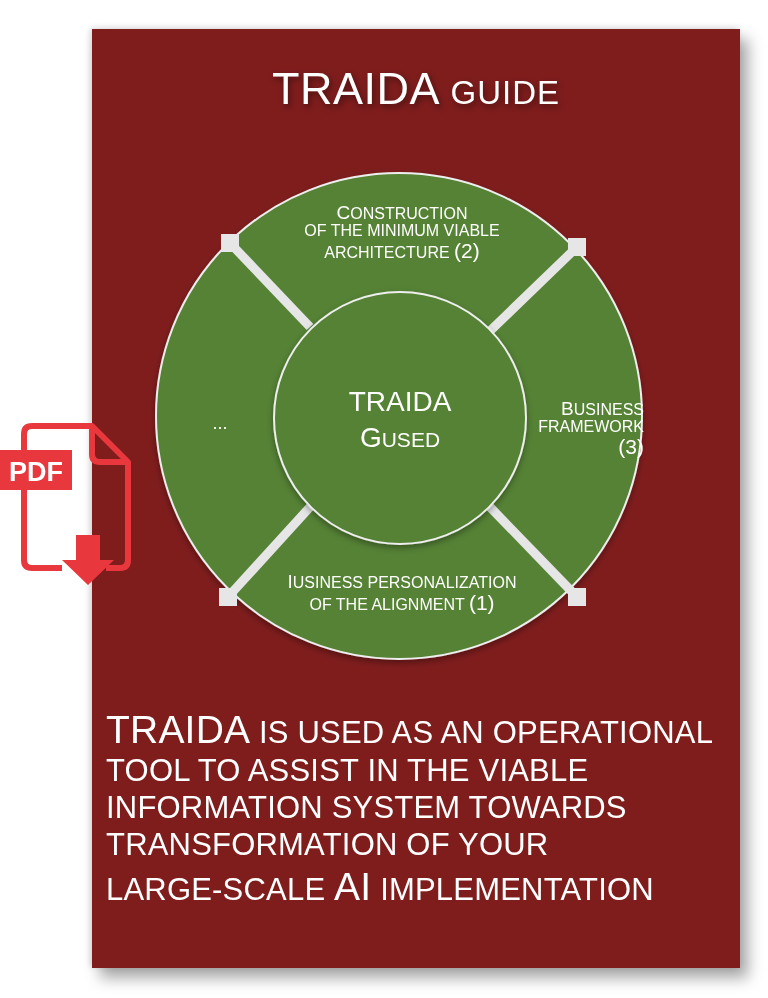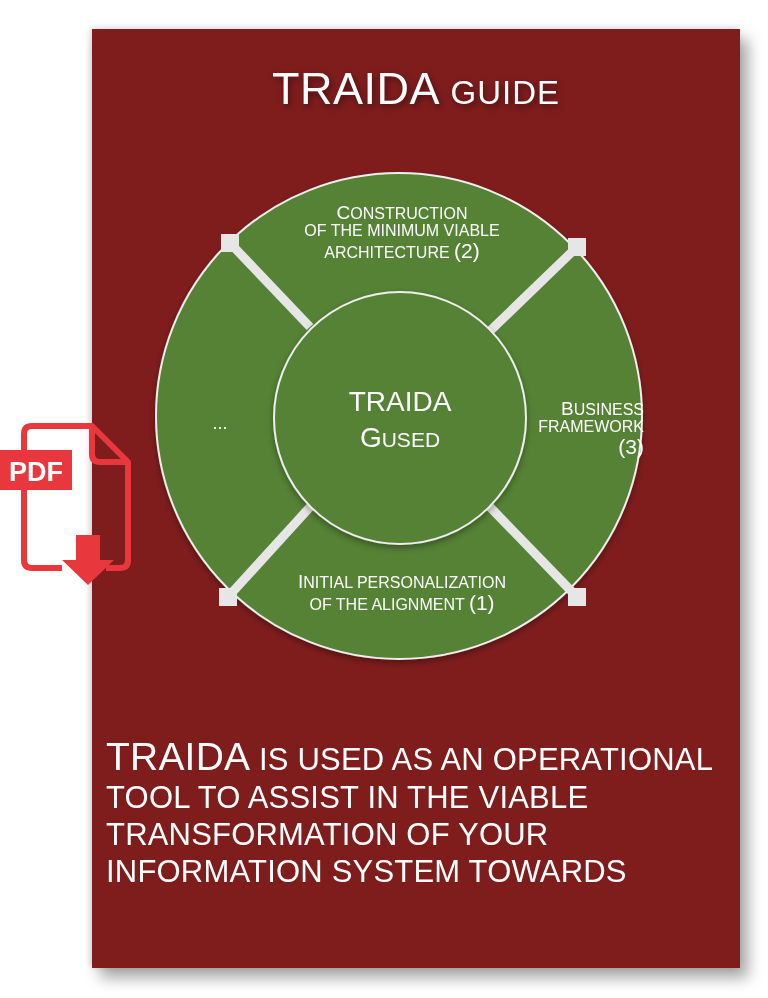--- a/index.html
+++ b/index.html
@@ -23,21 +23,21 @@
   .lbl {
     position: absolute; color: #ffffff; text-align: center; line-height: 1.05;
     font-size: 16px;
   }
   .lbl .big { font-size: 21px; }
   .lbl .mid { font-size: 19px; }
   .center-lbl { font-size: 28px; line-height: 1.3; }
   .center-lbl .cap { font-size: 28px; }
   .center-lbl .sm { font-size: 21px; }
   .body-text {
-    position: absolute; left: 14px; top: 705px; width: 630px;
+    position: absolute; left: 14px; top: 678px; width: 630px;
     color: #ffffff; font-size: 31px; line-height: 1.19; letter-spacing: 0.2px;
   }
   .body-text .big { font-size: 39px; }
   .pdf-icon { position: absolute; left: 0; top: 420px; width: 140px; height: 170px; }
 </style>
 </head>
 <body>
 
 <div class="card">
   <div class="title">
@@ -77,38 +77,39 @@
     <div><span>ARCHITECTURE</span> <span class="big">(2)</span></div>
   </div>
 
   <div class="lbl" style="left:432px; top:370px; width:120px;text-align:right;">
     <div><span class="mid">B</span><span>USINESS</span></div>
     <div>FRAMEWORK</div>
     <div class="big">(3)</div>
   </div>
 
   <div class="lbl" style="left:160px; top:543px; width:300px;">
-    <div><span class="mid">I</span><span>NITIAL PERSONALIZATION</span></div>
+    <div><span class="mid">I</span><span>USINESS PERSONALIZATION</span></div>
     <div><span>OF THE ALIGNMENT</span> <span class="big">(1)</span></div>
   </div>
 
   <div class="lbl" style="left:108px; top:385px; width:40px; font-size:18px;">
     <span>...</span>
   </div>
 
   <div class="lbl center-lbl" style="left:208px; top:355px; width:200px;">
     <div class="cap">TRAIDA</div>
     <div><span class="cap">G</span><span class="sm">USED</span></div>
   </div>
 
   <div class="body-text">
     <div><span class="big">TRAIDA</span><span> IS USED AS AN OPERATIONAL</span></div>
     <div>TOOL TO ASSIST IN THE VIABLE</div>
+    <div>INFORMATION SYSTEM TOWARDS</div>
     <div>TRANSFORMATION OF YOUR</div>
-    <div>INFORMATION SYSTEM TOWARDS</div>
+    <div><span>LARGE-SCALE </span><span class="big">AI</span><span> IMPLEMENTATION</span></div>
   </div>
 </div>
 
 <svg class="pdf-icon" viewBox="0 0 140 170" width="140" height="170">
   <path d="M32 6 H92 L128 42 V140 Q128 148 120 148 H106" fill="none" stroke="#e8383d" stroke-width="6" stroke-linejoin="round"></path>
   <path d="M62 148 H32 Q24 148 24 140 V70" fill="none" stroke="#e8383d" stroke-width="6"></path>
   <path d="M24 30 V14 Q24 6 32 6" fill="none" stroke="#e8383d" stroke-width="6"></path>
   <path d="M92 6 V34 Q92 42 100 42 H128" fill="none" stroke="#e8383d" stroke-width="6" stroke-linejoin="round"></path>
   <rect x="0" y="30" width="72" height="40" fill="#e8383d"></rect>
   <text x="36" y="61" text-anchor="middle" fill="#ffffff" font-family="Liberation Sans, sans-serif" font-weight="bold" font-size="27">PDF</text>

